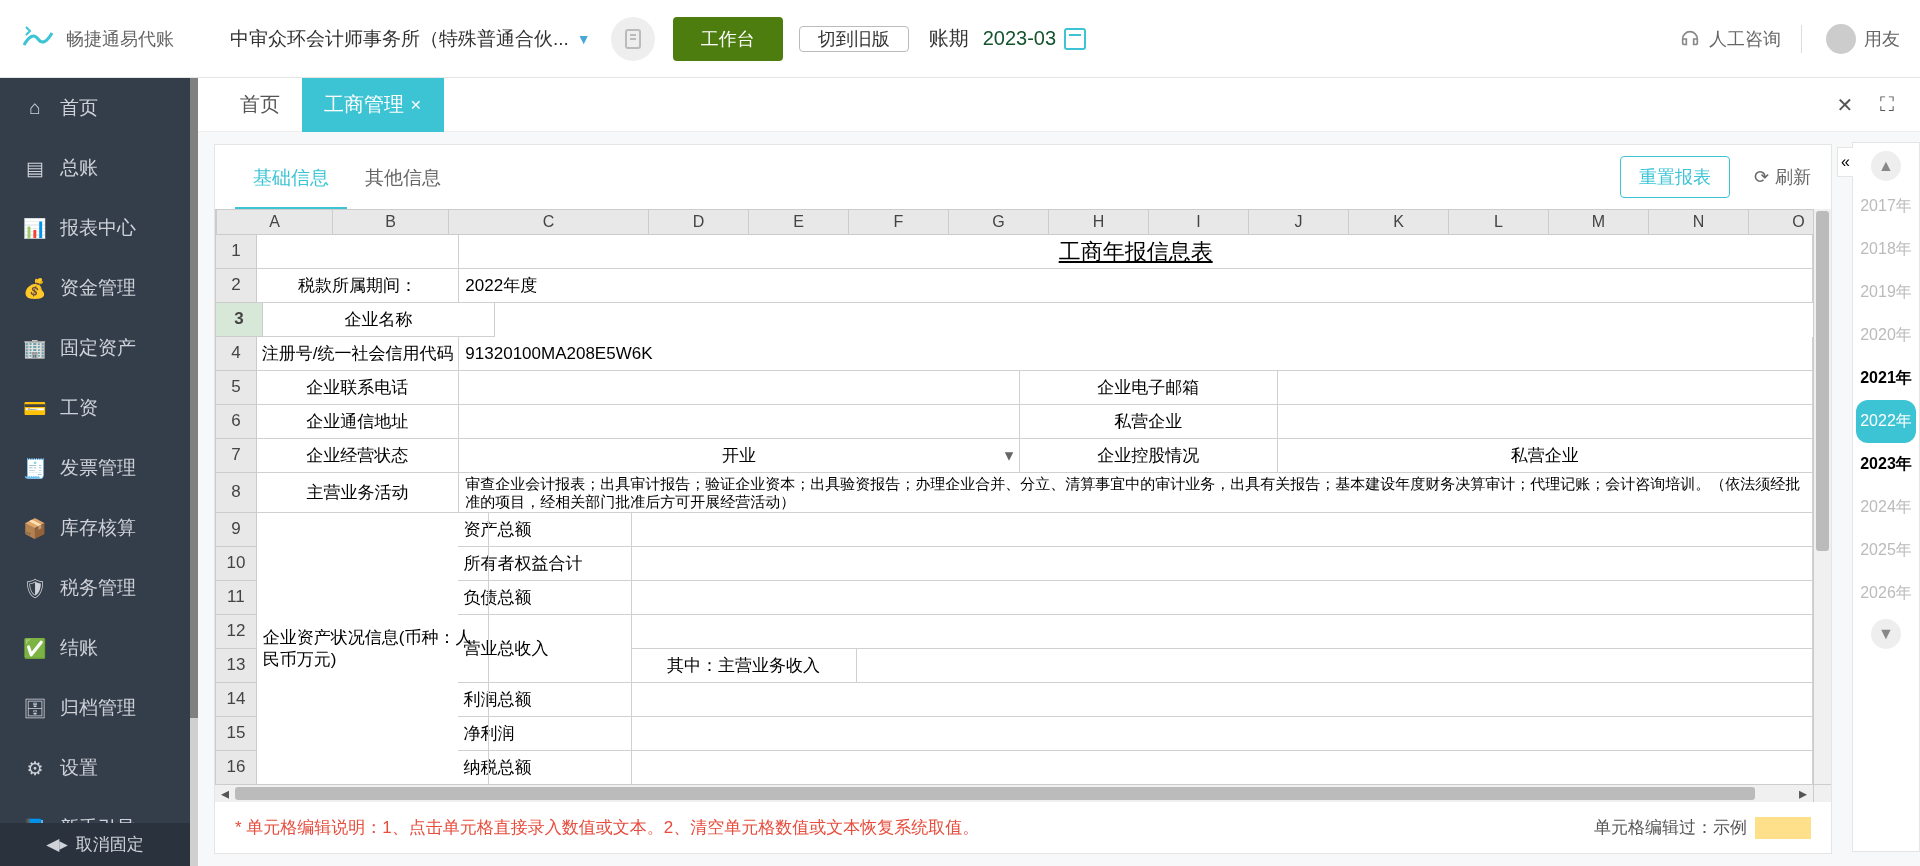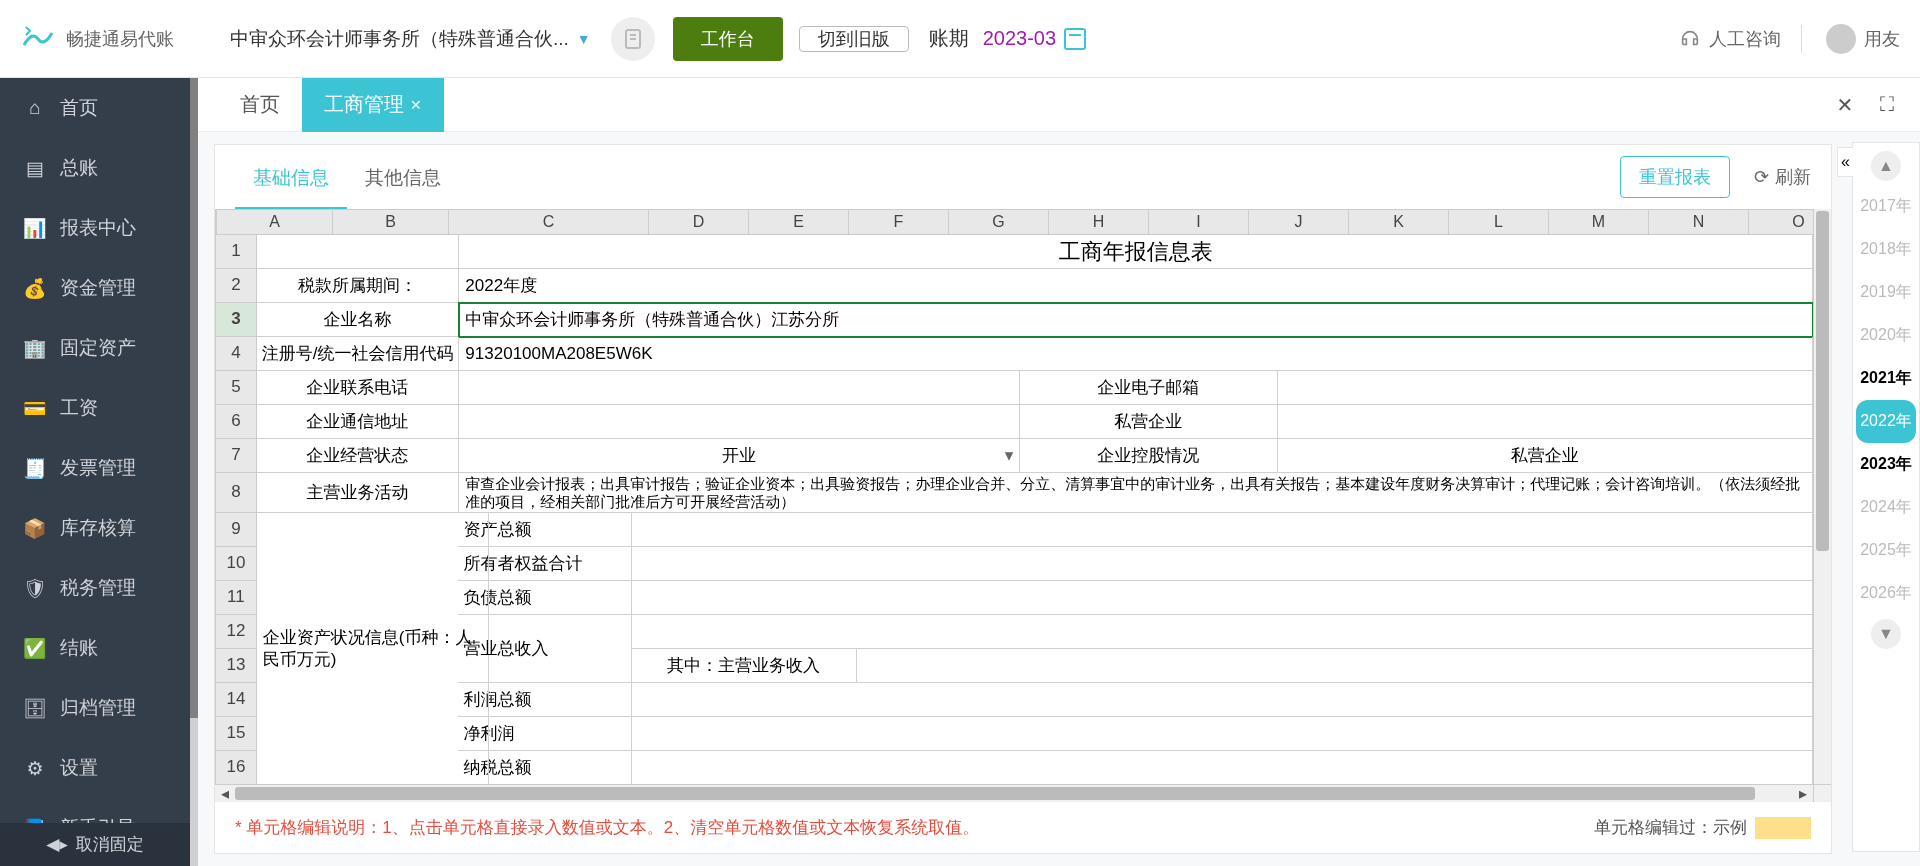--- a/index.html
+++ b/index.html
@@ -8,21 +8,21 @@
 .logo-area { width: 200px; display: flex; align-items: center; gap: 10px; }
 .logo-icon { width: 36px; height: 36px; }
 .logo-text { color: #666; font-size: 18px; }
 .company-sel { display: flex; align-items: center; gap: 8px; color: #333; font-size: 19px; margin-left: 10px; cursor: pointer; }
 .chev { color: #4aa8d8; font-size: 14px; }
 .circle-btn { width: 44px; height: 44px; border-radius: 50%; background: #eee; margin-left: 20px; display: flex; align-items: center; justify-content: center; cursor: pointer; }
 .circle-btn svg { width: 24px; height: 24px; }
 .main-btn { background: #4d7c0f; color: #fff; padding: 10px 28px; border-radius: 4px; margin-left: 18px; font-size: 18px; cursor: pointer; }
 .old-btn { border: 1px solid #bbb; padding: 0 18px; border-radius: 4px; margin-left: 16px; font-size: 18px; cursor: pointer; color: #333; }
 .period-lbl { margin-left: 20px; font-size: 20px; color: #333; }
-.period-val { margin-left: 14px; font-size: 20px; color: #a21caf; display: flex; align-items: center; gap: 8px; }
+.period-val { margin-left: 14px; font-size: 20px; color: #14532d; display: flex; align-items: center; gap: 8px; }
 .cal-icon { width: 22px; height: 22px; border: 2px solid #3cc4d5; border-radius: 3px; position: relative; }
 .cal-icon::before { content: ''; position: absolute; top: 4px; left: 3px; right: 3px; height: 2px; background: #3cc4d5; }
 .spacer { flex: 1; }
 .rt-item { display: flex; align-items: center; gap: 8px; color: #666; font-size: 18px; margin-left: 24px; cursor: pointer; }
 .avatar { width: 30px; height: 30px; border-radius: 50%; background: #ccc; }
 .body-row { flex: 1; display: flex; min-height: 0; }
 .sidebar { width: 190px; background: #343d4a; color: #cfd3d9; display: flex; flex-direction: column; font-size: 19px; position: relative; }
 .side-item { display: flex; align-items: center; gap: 14px; padding: 17px 24px; cursor: pointer; }
 .side-ico { width: 22px; height: 22px; display: flex; align-items: center; justify-content: center; }
 .side-pin { position: absolute; bottom: 0; left: 0; right: 0; background: #2a323d; color: #cfd3d9; display: flex; align-items: center; justify-content: center; gap: 8px; padding: 10px; font-size: 17px; cursor: pointer; }
@@ -229,31 +229,30 @@
                 <div class="col-hdr" style="width: 100px;">L</div>
                 <div class="col-hdr" style="width: 100px;">M</div>
                 <div class="col-hdr" style="width: 100px;">N</div>
                 <div class="col-hdr" style="width: 100px;">O</div>
               </div>
           </div>
           <div id="grid-rows">
               <div class="grid-row">
                 <div class="row-hdr">1</div>
                 <div class="cell" style="width: 232px;"></div>
-                <div class="cell title" style="width: 1562px;">工商年报信息表</div>
+                <div class="cell title" style="width: 1562px; text-decoration: underline;">工商年报信息表</div>
               </div>
               <div class="grid-row">
                 <div class="row-hdr">2</div>
                 <div class="cell center" style="width: 232px;">税款所属期间：</div>
                 <div class="cell" style="width: 1562px;">2022年度</div>
               </div>
               <div class="grid-row row3">
                 <div class="row-hdr">3</div>
                 <div class="cell center" style="width: 232px;">企业名称</div>
-                <div class="cell selected" style="width: 1562px;">中审众环会计师事务所（特殊普通合伙）江苏分所</div>
               </div>
               <div class="grid-row">
                 <div class="row-hdr">4</div>
                 <div class="cell center" style="width: 232px;">注册号/统一社会信用代码</div>
                 <div class="cell" style="width: 1562px;">91320100MA208E5W6K</div>
               </div>
               <div class="grid-row">
                 <div class="row-hdr">5</div>
                 <div class="cell center" style="width: 232px;">企业联系电话</div>
                 <div class="cell" style="width: 648px;"></div>

